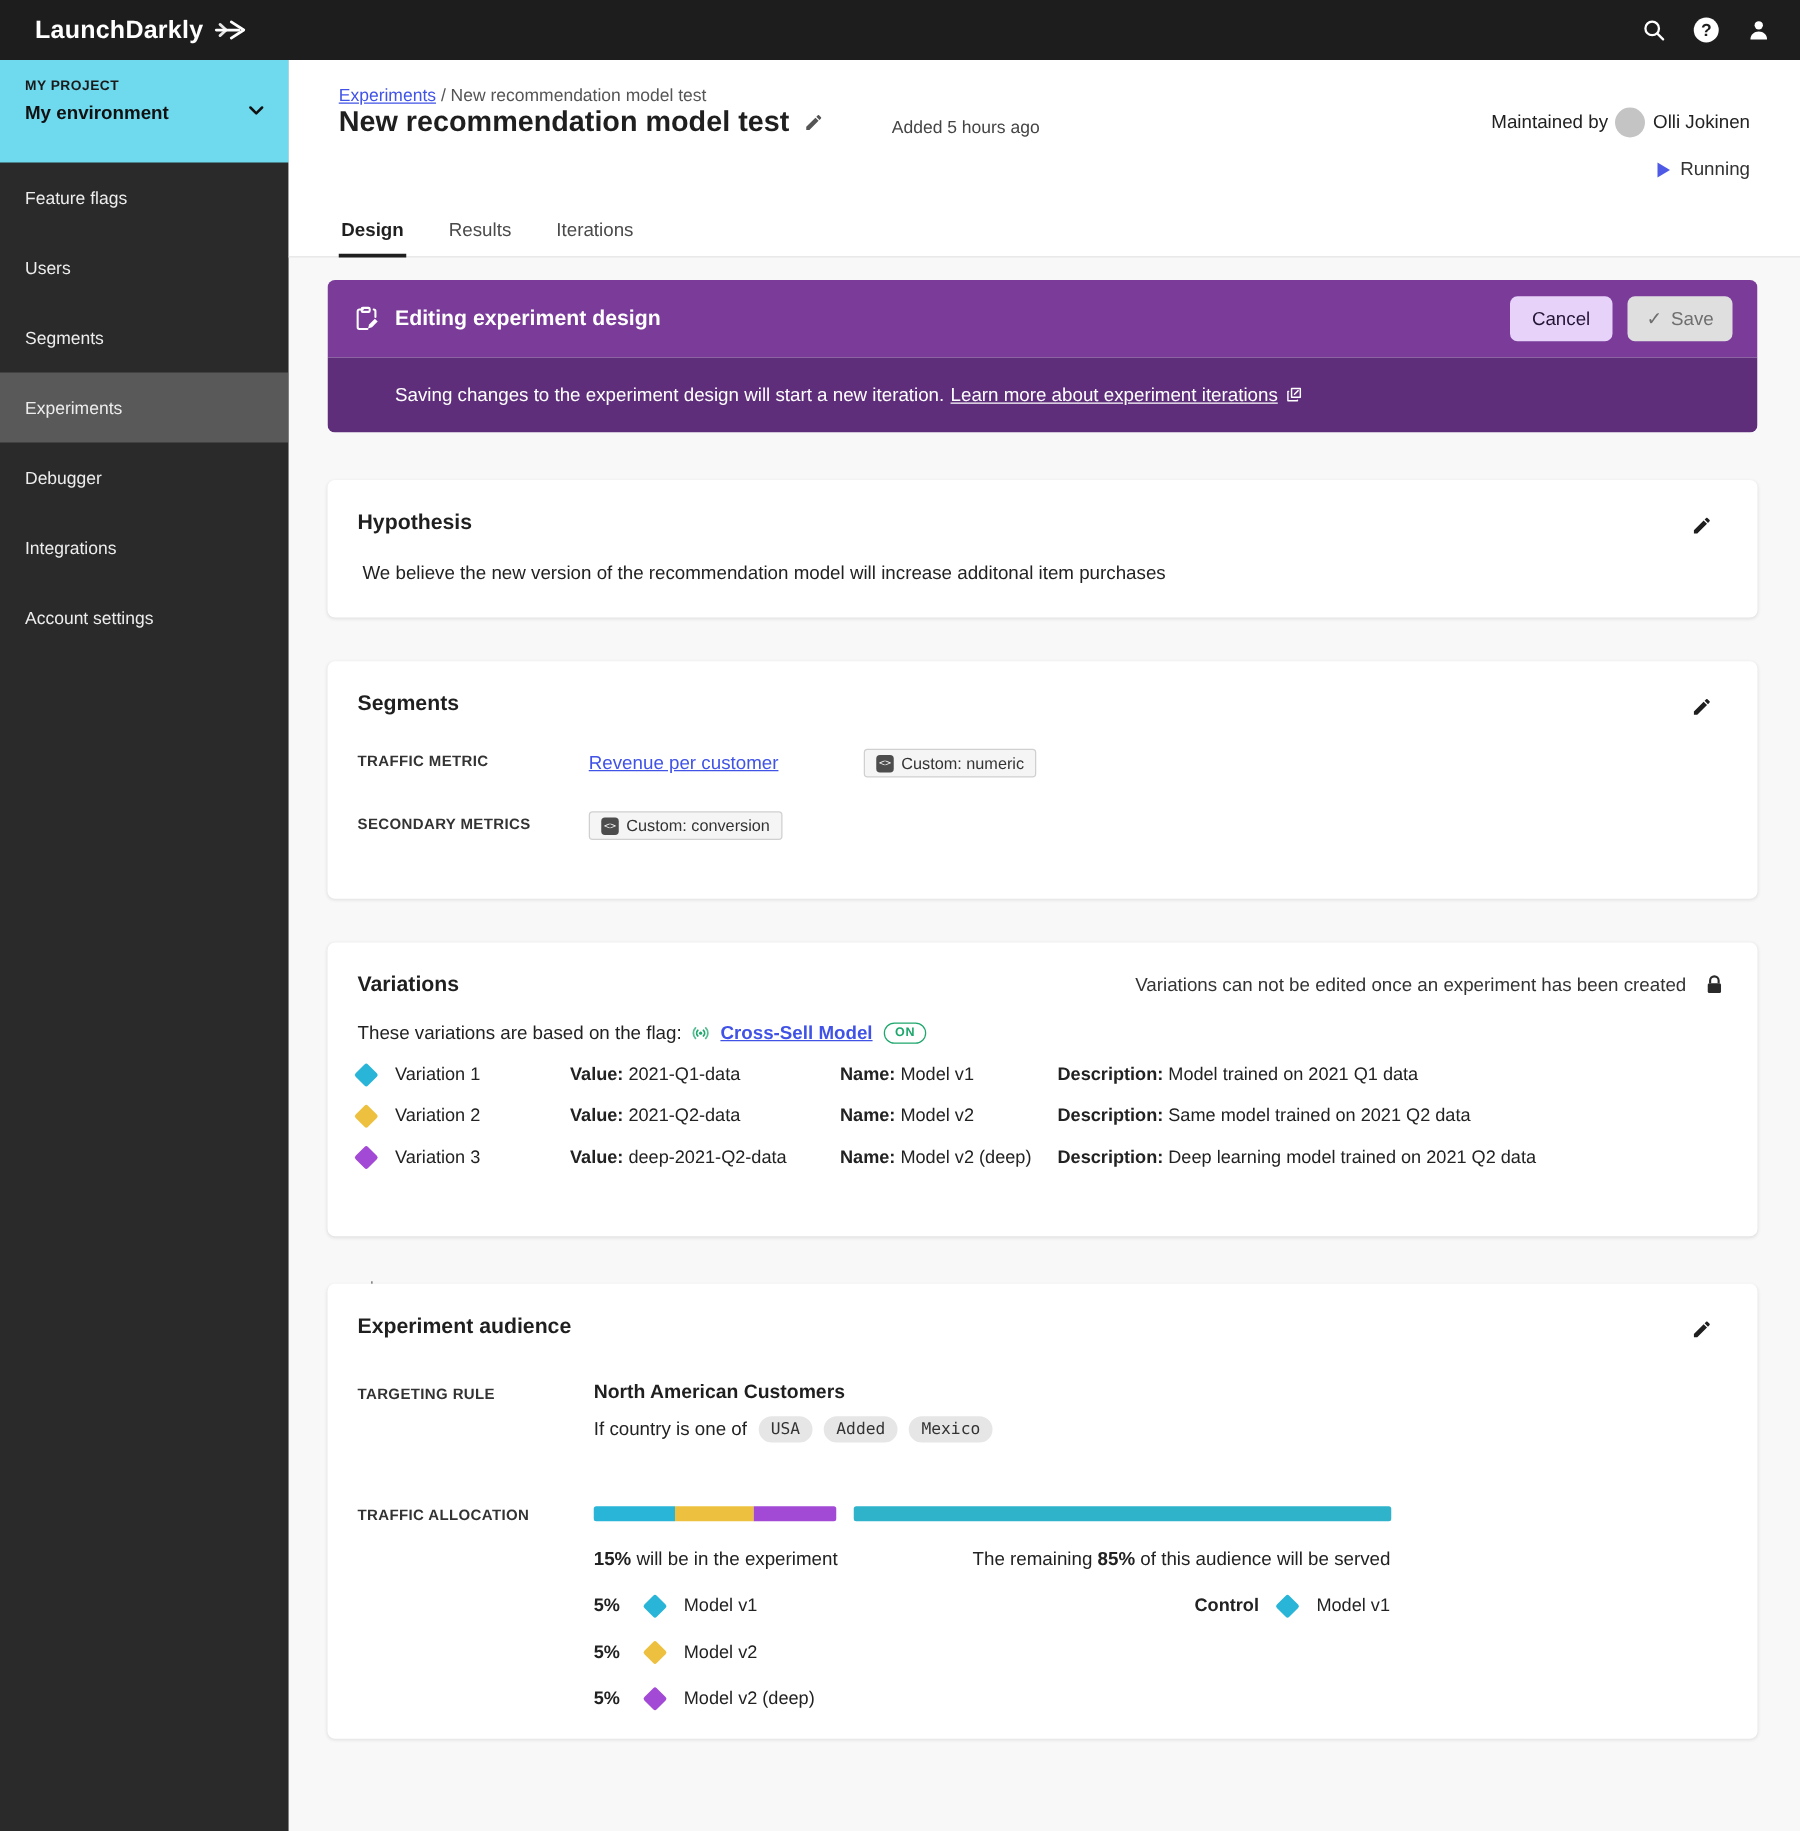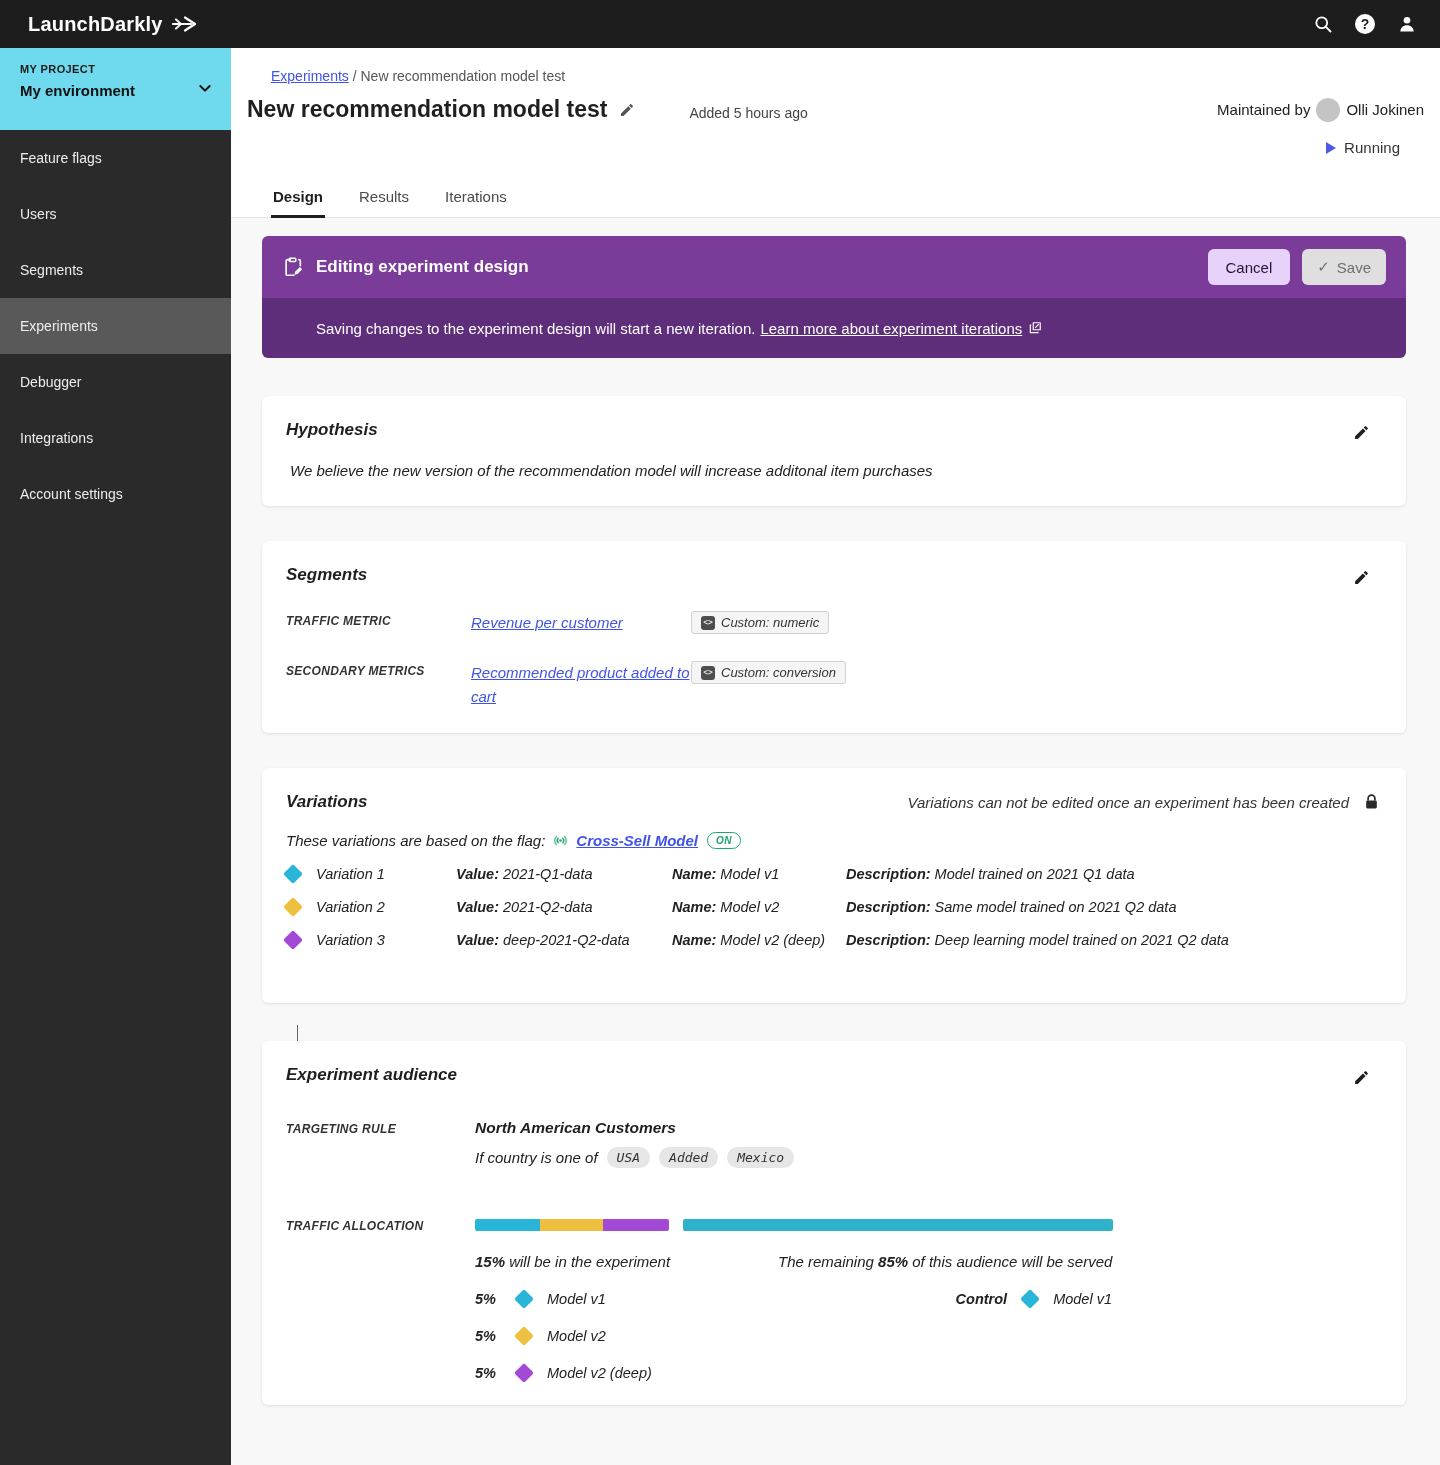--- a/index.html
+++ b/index.html
@@ -21,21 +21,21 @@
   .env-name { font-size:15px; font-weight:700; color:#111; margin-top:7px; }
   .env-chevron { position:absolute; right:18px; top:32px; }
   .nav-item { height:56px; display:flex; align-items:center; padding-left:20px; color:#ededed; font-size:14px; cursor:pointer; }
   .nav-item.selected { background:#595959; }
 
   
   .content { position:absolute; top:48px; left:231px; width:1209px; height:1417px; background:#f8f8f8; }
   .header-white { background:#fff; padding-top:20px; }
   .breadcrumb { padding:0 40px; font-size:14px; color:#555; }
   .breadcrumb a { color:#4053e6; text-decoration:underline; cursor:pointer; }
-  .title-row { display:flex; align-items:center; padding:0 16px; margin-top:12px; }
+  .title-row { display:flex; align-items:center; padding:0 40px; margin-top:0; }
   .page-title { font-size:23px; font-weight:600; color:#1f1f1f; }
   .title-pencil { margin-left:12px; cursor:pointer; }
   .added-text { font-size:14px; color:#444; margin-left:54px; padding-top:6px; }
   .maintained { margin-left:auto; display:flex; align-items:center; gap:6px; font-size:15px; color:#222; }
   .avatar { width:24px; height:24px; border-radius:50%; background:#c4c4c4; }
   .running-row { display:flex; justify-content:flex-end; align-items:center; gap:8px; padding:0 40px; margin-top:16px; font-size:15px; color:#333; }
   .play-tri { width:0; height:0; border-left:10px solid #4e5ae6; border-top:6px solid transparent; border-bottom:6px solid transparent; }
   .tabs-row { display:flex; gap:32px; padding:0 40px; margin-top:26px; border-bottom:1px solid #e2e2e2; }
   .tab { font-size:15px; color:#4a4a4a; padding:6px 2px 12px; cursor:pointer; position:relative; }
   .tab.active { color:#1f1f1f; font-weight:600; }
@@ -46,21 +46,21 @@
   .banner-top { background:#7a3c98; height:62px; display:flex; align-items:center; padding:0 20px; color:#fff; }
   .banner-title { font-size:17px; font-weight:600; margin-left:12px; }
   .banner-actions { margin-left:auto; display:flex; gap:12px; }
   .btn-cancel { background:#e7d2fa; color:#241433; border:none; border-radius:6px; font-size:15px; font-weight:500; padding:9px 18px; cursor:pointer; font-family:inherit; }
   .btn-save { background:#dfdfdf; color:#6f6f6f; border:none; border-radius:6px; font-size:15px; font-weight:500; padding:9px 15px; cursor:pointer; display:flex; align-items:center; gap:7px; font-family:inherit; }
   .banner-bottom { background:#5f2e7b; height:60px; display:flex; align-items:center; padding-left:54px; color:#fff; font-size:15px; }
   .banner-bottom a { color:#fff; text-decoration:underline; margin-left:5px; cursor:pointer; }
   .ext-icon { margin-left:6px; display:inline-flex; vertical-align:-2px; }
 
   
-  .card { margin:0 34px 0 31px; background:#fff; border-radius:6px; box-shadow:0 1px 3px rgba(0,0,0,.10); padding:24px; position:relative;font-style:italic; }
+  .card { margin:0 34px 0 31px; background:#fff; border-radius:6px; box-shadow:0 1px 3px rgba(0,0,0,.10); padding:24px; position:relative; }
   .card-title { font-size:17px; font-weight:600; color:#1f1f1f; }
   .card-pencil { position:absolute; top:28px; right:36px; cursor:pointer; }
   .hypothesis-card { margin-top:38px; min-height:110px; }
   .hypo-body { font-size:15px; color:#222; margin-top:22px; padding-left:4px; }
 
   .metrics-card { margin-top:35px; min-height:190px; }
   .metric-row { display:flex; align-items:flex-start; margin-top:26px; }
   .metric-label { width:185px; font-size:12px; font-weight:700; letter-spacing:.3px; color:#333; padding-top:3px; }
   .metric-link { width:220px; font-size:15px; color:#4053e6; text-decoration:underline; line-height:1.6; cursor:pointer; }
   .chip-badge { display:inline-flex; align-items:center; gap:6px; border:1px solid #d0d0d0; background:#f5f5f5; border-radius:3px; padding:3px 9px; font-size:13px; color:#333; }
@@ -241,21 +241,20 @@
     <div class="metric-row">
       <div class="metric-label">TRAFFIC METRIC</div>
       <a class="metric-link">Revenue per customer</a>
       <span class="chip-badge">
         <span class="code-ico">&lt;&gt;</span>
         <span>Custom: numeric</span>
       </span>
     </div>
     <div class="metric-row">
       <div class="metric-label">SECONDARY METRICS</div>
-      <a class="metric-link">Recommended product added to cart</a>
       <span class="chip-badge" style="align-self:flex-start;">
         <span class="code-ico">&lt;&gt;</span>
         <span>Custom: conversion</span>
       </span>
     </div>
   </div>
 
   <div class="card variations-card">
     <div class="var-head">
       <div class="card-title">Variations</div>

